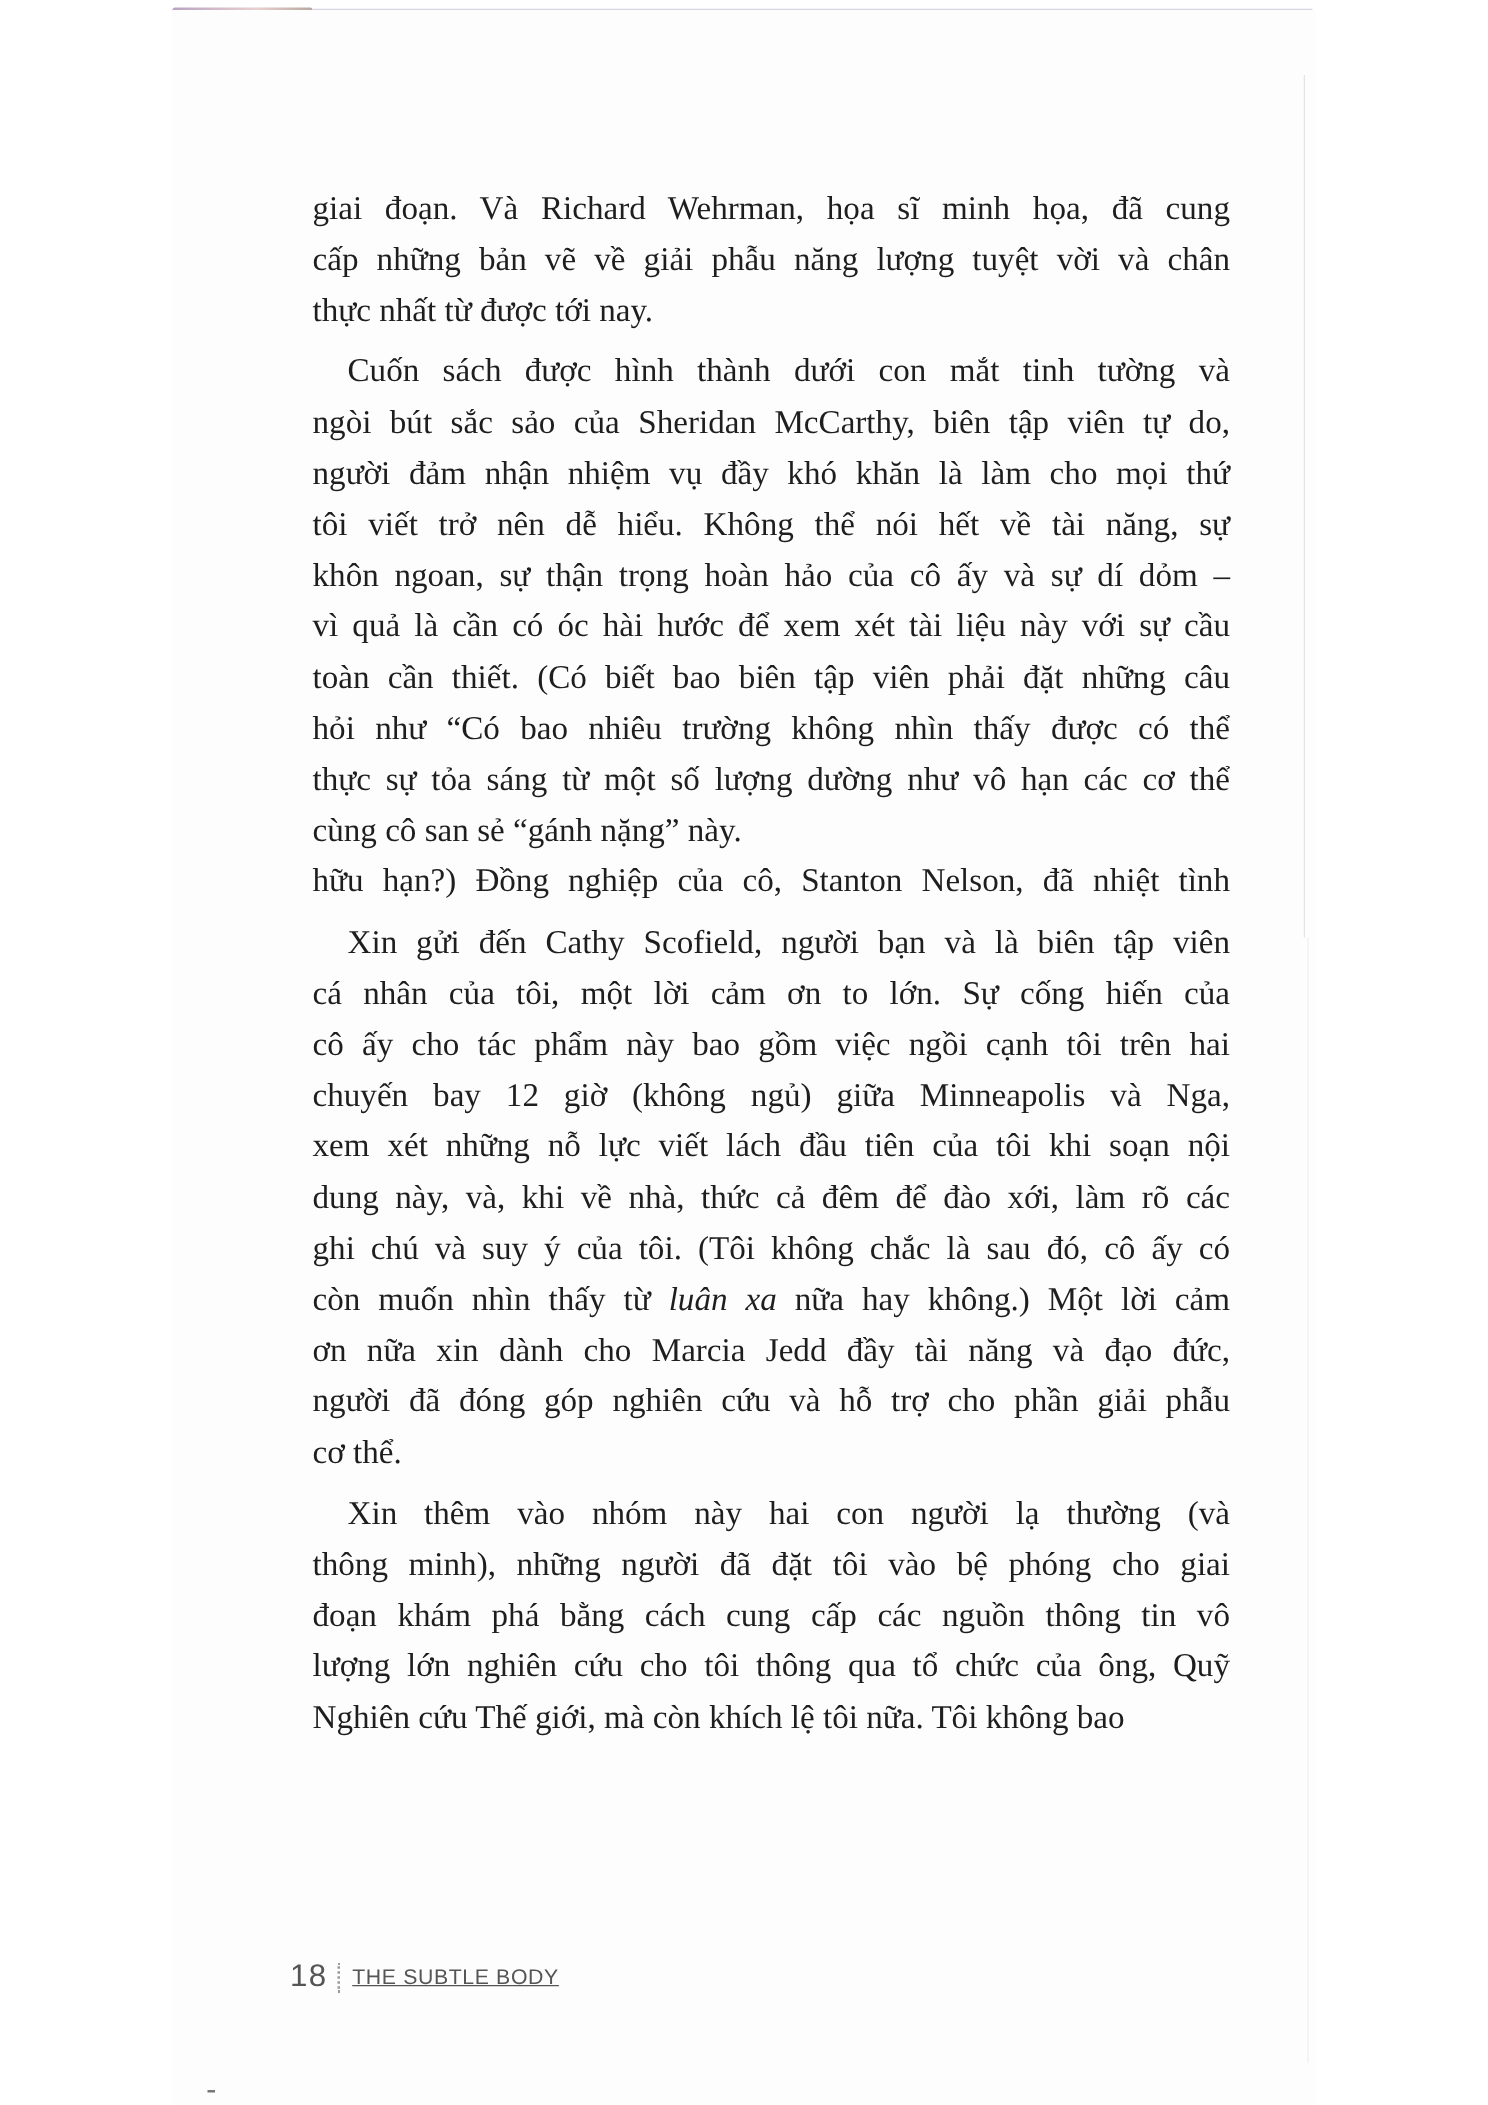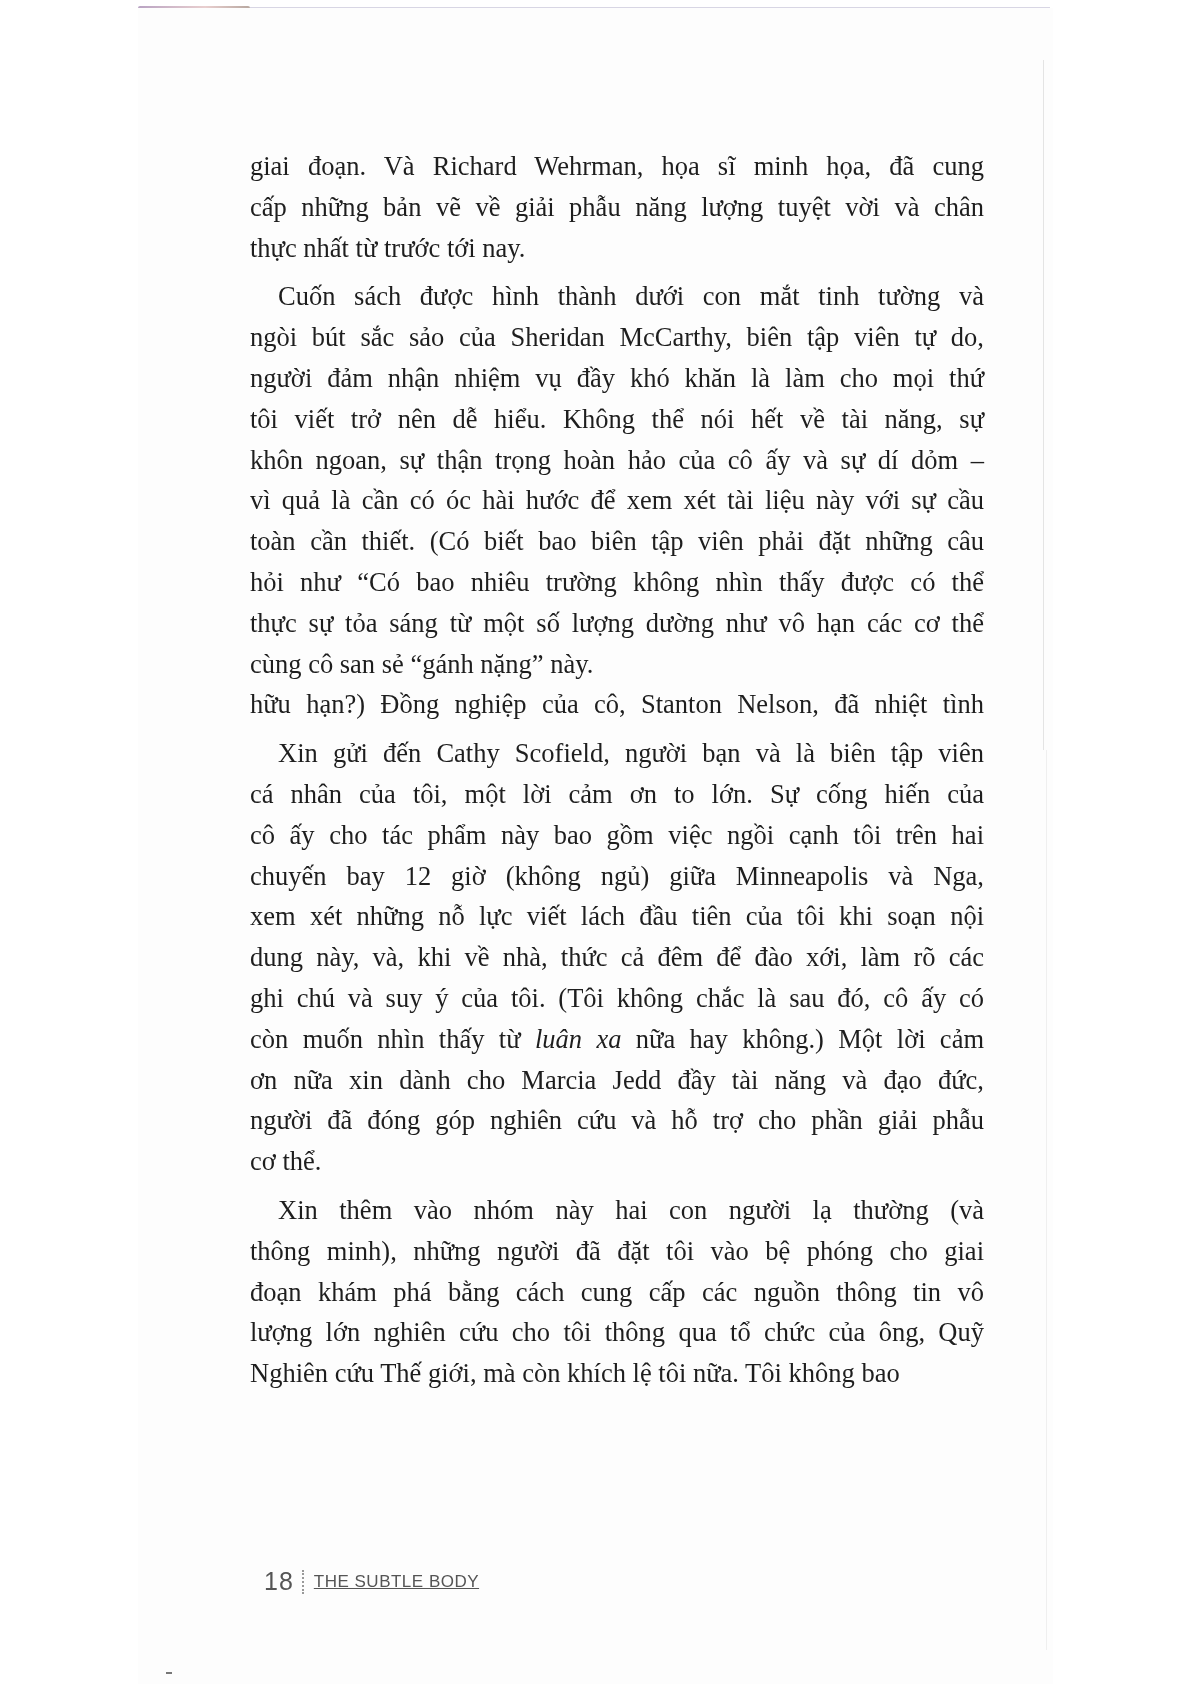--- a/index.html
+++ b/index.html
@@ -28,21 +28,21 @@
     .text-block {
       position: absolute; left: 250px; top: 146px; width: 734px;
       font-size: 26.5px; line-height: 40.8px; text-align: justify;
     }
     .para { margin: 0; text-indent: 0; }
     .para.indent .line:first-child { padding-left: 28px; }
     .para + .para { margin-top: 8px; }
     .line { display: block; white-space: nowrap; text-align-last: justify; }
     .line.last { text-align-last: left; }
     .footer {
-      position: absolute; left: 264px; top: 1567px; display: flex; align-items: center;
+      position: absolute; left: 232px; top: 1567px; display: flex; align-items: center;
       font-family: "Liberation Sans", "DejaVu Sans", sans-serif; color: #555;
     }
     .page-num { font-size: 25px; letter-spacing: 1px; }
     .footer-sep {
       width: 0; height: 24px; border-left: 2px dotted #999; margin: 0 10px 0 8px;
     }
     .running-title { font-size: 17px; letter-spacing: 0.5px; text-decoration: underline; }
     .speck { position: absolute; left: 166px; top: 1672px; width: 6px; height: 2px; background: #777; }
   </style>
 </head>
@@ -51,21 +51,21 @@
 <div class="top-edge"></div>
 <div class="top-line"></div>
 <div class="page"></div>
 <div class="right-edge"></div>
 <div class="right-edge2"></div>
 
 <div class="text-block" id="text-block">
     <div class="para">
       <span class="line">giai đoạn. Và Richard Wehrman, họa sĩ minh họa, đã cung</span>
       <span class="line">cấp những bản vẽ về giải phẫu năng lượng tuyệt vời và chân</span>
-      <span class="line last">thực nhất từ trước tới nay.</span>
+      <span class="line last">thực nhất từ được tới nay.</span>
     </div>
     <div class="para indent">
       <span class="line">Cuốn sách được hình thành dưới con mắt tinh tường và</span>
       <span class="line">ngòi bút sắc sảo của Sheridan McCarthy, biên tập viên tự do,</span>
       <span class="line">người đảm nhận nhiệm vụ đầy khó khăn là làm cho mọi thứ</span>
       <span class="line">tôi viết trở nên dễ hiểu. Không thể nói hết về tài năng, sự</span>
       <span class="line">khôn ngoan, sự thận trọng hoàn hảo của cô ấy và sự dí dỏm –</span>
       <span class="line">vì quả là cần có óc hài hước để xem xét tài liệu này với sự cầu</span>
       <span class="line">toàn cần thiết. (Có biết bao biên tập viên phải đặt những câu</span>
       <span class="line">hỏi như “Có bao nhiêu trường không nhìn thấy được có thể</span>

